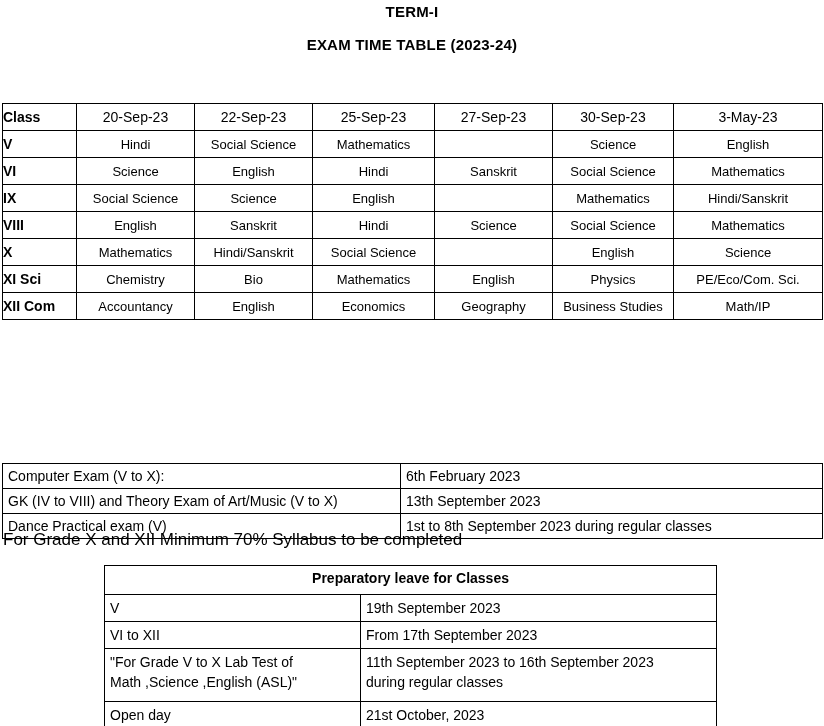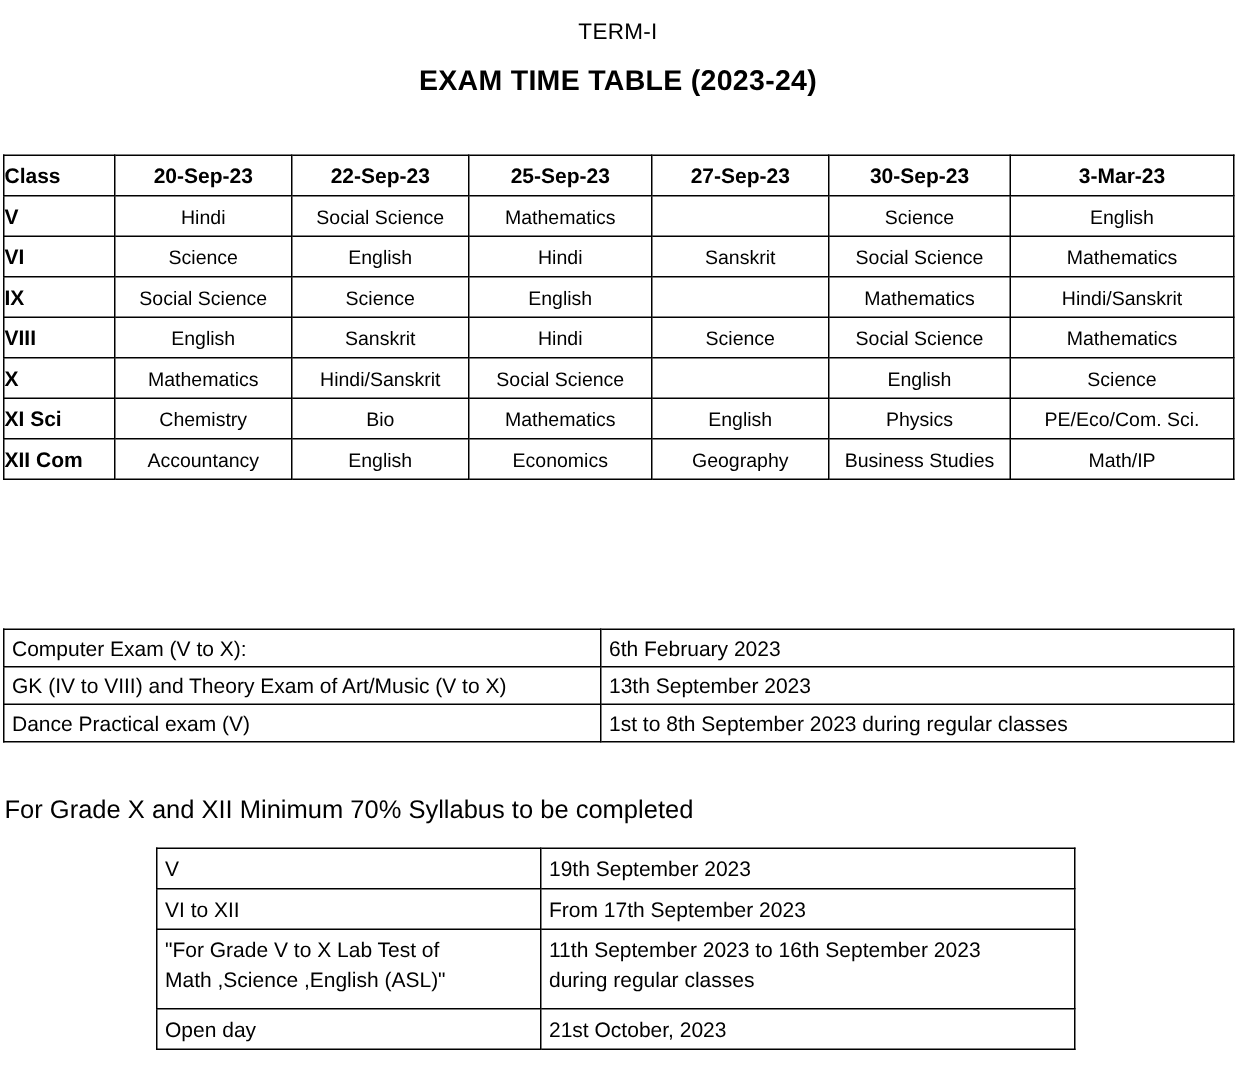--- a/index.html
+++ b/index.html
@@ -16,28 +16,28 @@
     overflow: hidden;
   }
 
   
   .title-block {
     text-align: center;
     padding-top: 0px;
   }
   .title-main {
     font-size: 15px;
-    font-weight: normal;
+    font-weight: bold;
     letter-spacing: 0.2px;
     line-height: 19px;
-    padding-top: 12px;
+    padding-top: 2px;
     text-align: center;
   }
   .title-sub {
-    font-size: 19px;
+    font-size: 15px;
     font-weight: bold;
     letter-spacing: 0.2px;
     line-height: 19px;
     padding-top: 14px;
   }
 
   
   .tt-wrap {
     position: absolute;
     left: 2px;
@@ -53,21 +53,21 @@
     border: 1px solid #000000;
     height: 26px;
     font-size: 13px;
     font-weight: normal;
     text-align: center;
     padding: 0 1px;
     white-space: nowrap;
     overflow: visible;
   }
   table.tt th {
-    font-weight: bold;
+    font-weight: normal;
     font-size: 14px;
   }
   table.tt th.c-class, table.tt td.c-class {
     text-align: left;
     padding-left: 0;
     font-weight: bold;
     font-size: 14px;
   }
   .col-class  { width: 74px; }
   .col-date   { width: 118px; }
@@ -79,20 +79,21 @@
   .notes-wrap {
     position: absolute;
     left: 2px;
     top: 419px;
     width: 820px;
   }
   table.notes {
     border-collapse: collapse;
     width: 820px;
     table-layout: fixed;
+    margin-top: 44px;
   }
   table.notes td {
     border: 1px solid #000000;
     height: 24px;
     font-size: 14px;
     text-align: left;
     padding: 0 5px;
     white-space: nowrap;
   }
   .notes-c1 { width: 398px; }
@@ -158,21 +159,21 @@
         <col class="col-date6">
     </colgroup>
     <thead>
       <tr>
         <th class="c-class">Class</th>
         <th>20-Sep-23</th>
         <th>22-Sep-23</th>
         <th>25-Sep-23</th>
         <th>27-Sep-23</th>
         <th>30-Sep-23</th>
-        <th>3-Mar-23</th>
+        <th>3-May-23</th>
       </tr>
     </thead>
     <tbody>
       <tr>
         <td class="c-class">V</td>
         <td>Hindi</td>
         <td>Social Science</td>
         <td>Mathematics</td>
         <td></td>
         <td>Science</td>
@@ -261,20 +262,23 @@
 
 <div class="free-note">For Grade X and XII Minimum 70% Syllabus to be completed</div>
 
 <div class="prep-wrap">
   <table class="prep">
     <colgroup>
         <col class="prep-c1">
         <col class="prep-c2">
       </colgroup>
     <tbody>
+      <tr>
+        <td class="prep-head" colspan="2">Preparatory leave for Classes</td>
+      </tr>
       <tr>
         <td>V</td>
         <td>19th September 2023</td>
       </tr>
       <tr>
         <td>VI to XII</td>
         <td>From 17th September 2023</td>
       </tr>
       <tr class="prep-row-tall">
         <td>

